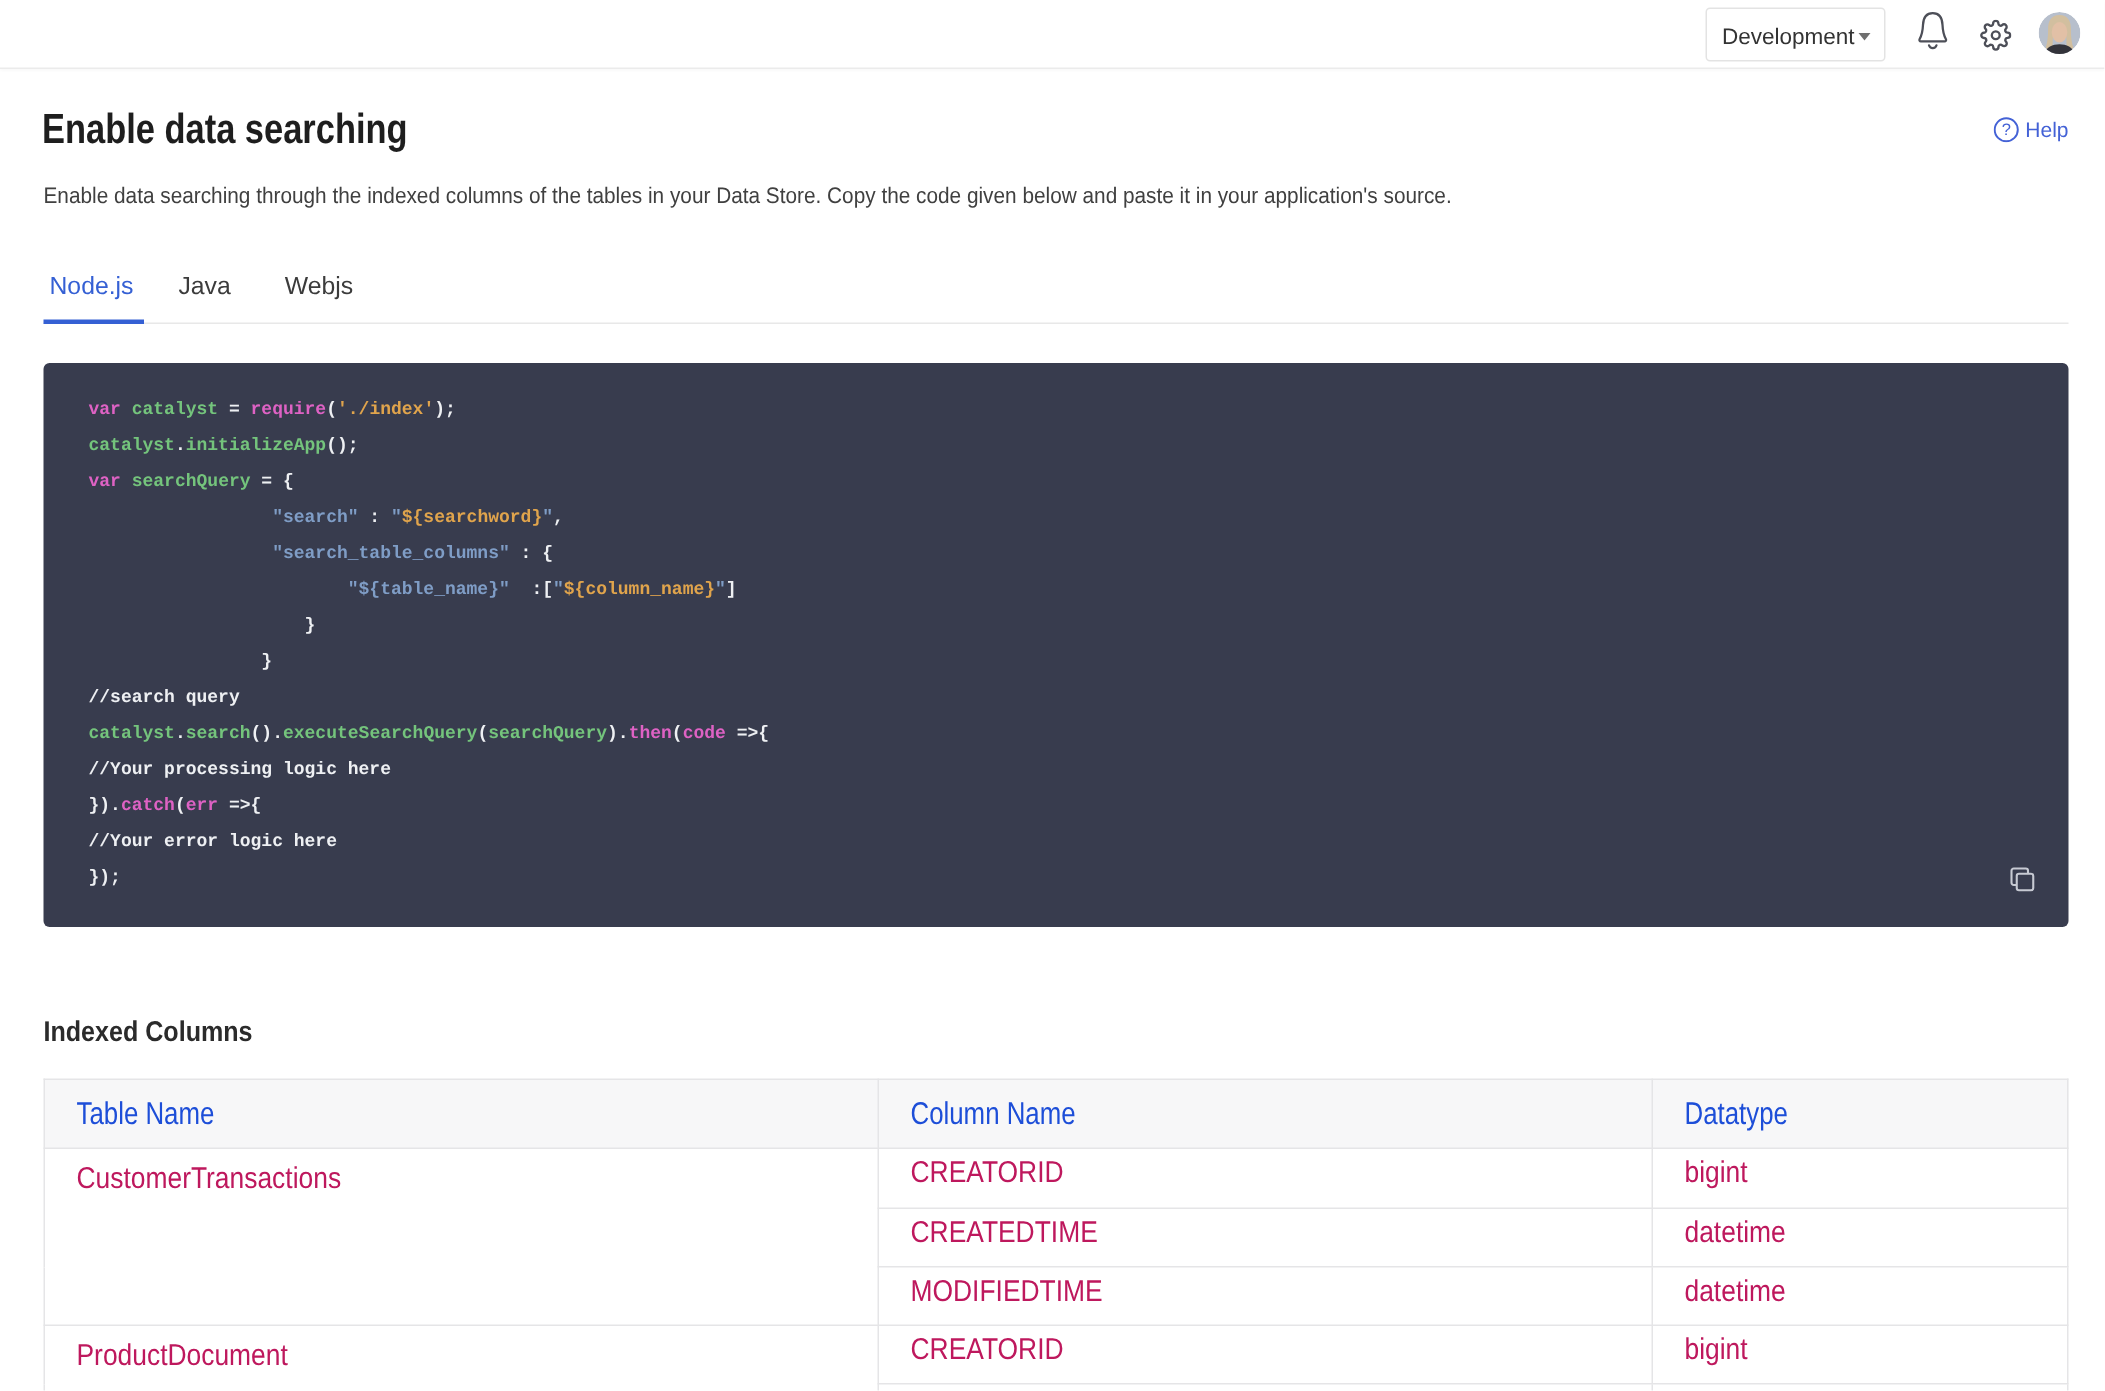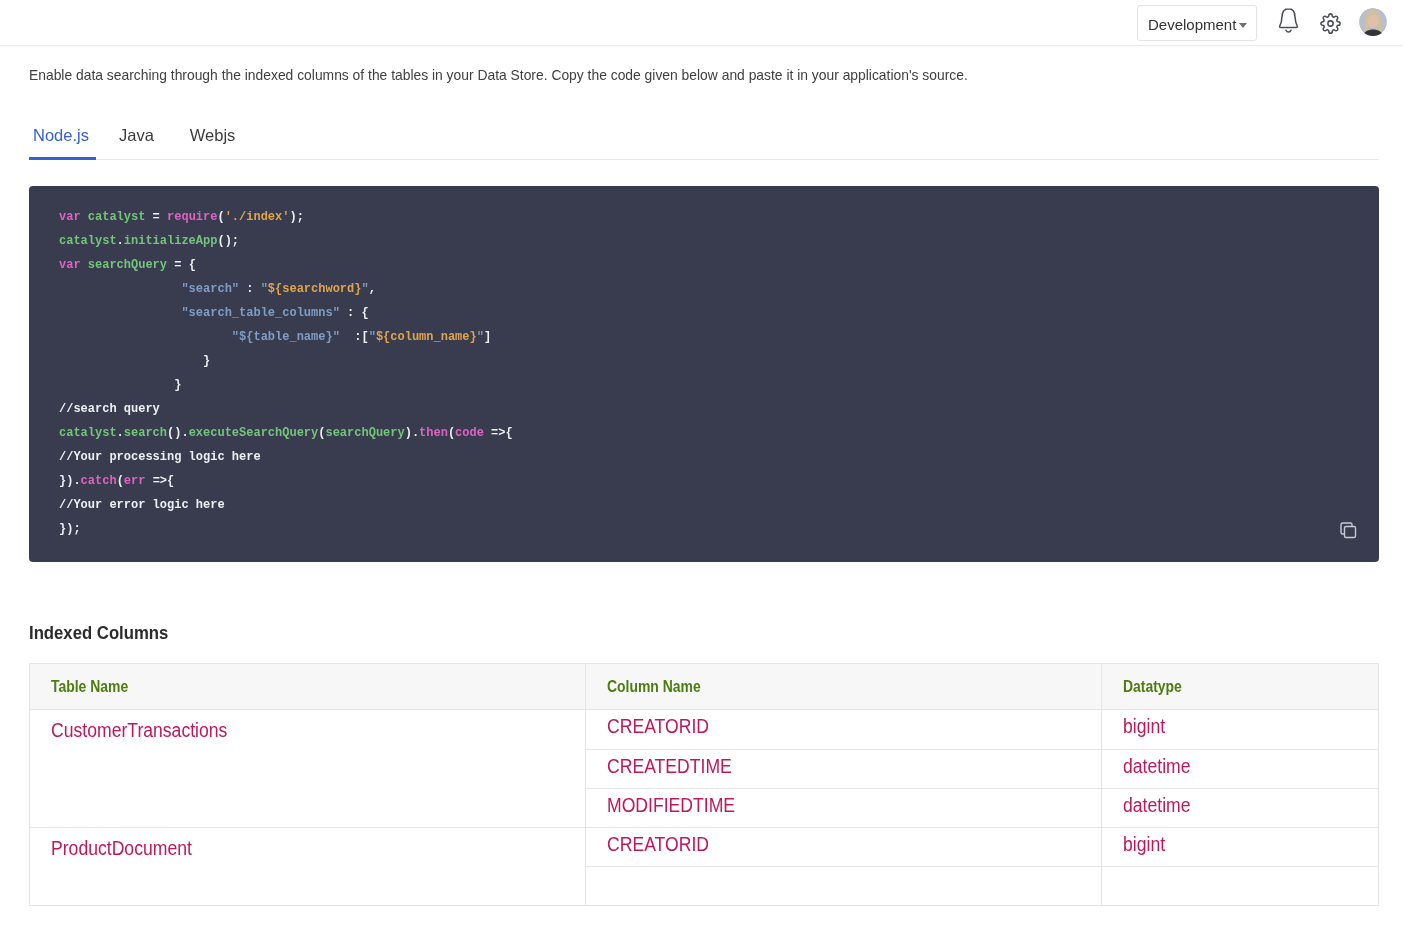--- a/index.html
+++ b/index.html
@@ -31,21 +31,21 @@
 pre { font-family:"Liberation Mono", monospace; font-size:12px; line-height:24px; font-weight:700;
   color:#eef0f3; padding:19px 0 0 30px; }
 .p { color:#de62c4; }
 .g { color:#74c47c; }
 .b { color:#7f9dc6; }
 .o { color:#e0a44c; }
 .copyicon { position:absolute; right:22px; bottom:23px; }
 h2 { margin-top:60px; font-size:19px; font-weight:700; color:#2b2b2b; transform:scaleX(0.88); transform-origin:0 50%; white-space:nowrap; }
 table { margin-top:19px; border-collapse:collapse; width:1350px; }
 th, td { border:1px solid #e5e5e7; font-size:15px; text-align:left; padding-left:21px; }
-th { background:#f7f7f8; height:46px; font-weight:700; color:#4d7c0f; font-size:17px; }
+th { background:#f7f7f8; height:46px; font-weight:400; color:#1d4ed8; font-size:21px; }
 th span { display:inline-block; transform:scaleX(0.82); transform-origin:0 50%; }
 td { height:39px; color:#be185d; font-size:20px; padding-bottom:6px; }
 td span { display:inline-block; transform:scaleX(0.88); transform-origin:0 50%; }
 td.group { vertical-align:top; padding-top:9px; }
 </style>
 </head>
 <body>
 <div class="topbar">
   <div class="devbtn">Development<span class="caret"></span></div>
   <svg class="icon bell" width="21" height="27" viewBox="0 0 21 27" fill="none" stroke="#4d4f58" stroke-width="1.5" stroke-linecap="round" stroke-linejoin="round">
@@ -57,20 +57,27 @@
       <path d="M19.4 15a1.65 1.65 0 0 0 .33 1.82l.06.06a2 2 0 0 1 0 2.83 2 2 0 0 1-2.83 0l-.06-.06a1.65 1.65 0 0 0-1.82-.33 1.65 1.65 0 0 0-1 1.51V21a2 2 0 0 1-2 2 2 2 0 0 1-2-2v-.09A1.65 1.65 0 0 0 9 19.4a1.65 1.65 0 0 0-1.82.33l-.06.06a2 2 0 0 1-2.83 0 2 2 0 0 1 0-2.83l.06-.06a1.65 1.65 0 0 0 .33-1.82 1.65 1.65 0 0 0-1.51-1H3a2 2 0 0 1-2-2 2 2 0 0 1 2-2h.09A1.65 1.65 0 0 0 4.6 9a1.65 1.65 0 0 0-.33-1.82l-.06-.06a2 2 0 0 1 0-2.83 2 2 0 0 1 2.83 0l.06.06a1.65 1.65 0 0 0 1.82.33H9a1.65 1.65 0 0 0 1-1.51V3a2 2 0 0 1 2-2 2 2 0 0 1 2 2v.09a1.65 1.65 0 0 0 1 1.51 1.65 1.65 0 0 0 1.82-.33l.06-.06a2 2 0 0 1 2.83 0 2 2 0 0 1 0 2.83l-.06.06a1.65 1.65 0 0 0-.33 1.82V9a1.65 1.65 0 0 0 1.51 1H21a2 2 0 0 1 2 2 2 2 0 0 1-2 2h-.09a1.65 1.65 0 0 0-1.51 1z"></path>
     </svg>
   <div class="avatar"><svg width="28" height="28" viewBox="0 0 28 28">
         <circle cx="14" cy="14" r="14" fill="#b7bfcc"></circle>
         <path d="M14 2 C8.8 2 6.2 6 6.4 11.5 C6.5 16.5 5.8 20.5 4.8 24 L9.2 26.5 L9.8 13 L18.4 11.5 L18.8 26.5 L23.2 24 C22.2 20.5 21.5 16.5 21.6 11.5 C21.8 6 19.2 2 14 2 Z" fill="#d2bf9f"></path>
         <ellipse cx="14" cy="13.5" rx="5.2" ry="6.8" fill="#e2c0a6"></ellipse>
         <path d="M3.5 28 C5 23.5 9.5 21.5 14 21.5 C18.5 21.5 23 23.5 24.5 28 Z" fill="#33333a"></path>
       </svg></div>
 </div>
 <div class="main">
+  <div class="titlerow">
+    <h1>Enable data searching</h1>
+    <a class="help"><svg width="17" height="17" viewBox="0 0 17 17" fill="none">
+          <circle cx="8.5" cy="8.5" r="7.7" stroke="#4462d6" stroke-width="1.3"></circle>
+          <text x="8.5" y="12" text-anchor="middle" font-size="11" fill="#4462d6" font-family="Liberation Sans">?</text>
+        </svg>Help</a>
+  </div>
   <p class="desc">Enable data searching through the indexed columns of the tables in your Data Store. Copy the code given below and paste it in your application's source.</p>
   <div class="tabs"><span class="tab active">Node.js</span><span class="tab" style="margin-right:28px">Java</span><span class="tab">Webjs</span></div>
   <div class="codewrap">
 <pre><span class="p">var</span> <span class="g">catalyst</span> = <span class="p">require</span>(<span class="o">'./index'</span>);
 <span class="g">catalyst</span>.<span class="g">initializeApp</span>();
 <span class="p">var</span> <span class="g">searchQuery</span> = {
                  <span class="b">"search"</span> : <span class="b">"</span><span class="o">${searchword}</span><span class="b">"</span>,
                  <span class="b">"search_table_columns"</span> : {
                         <span class="b">"${table_name}"</span>  :[<span class="b">"</span><span class="o">${column_name}</span><span class="b">"</span>]
                     }

